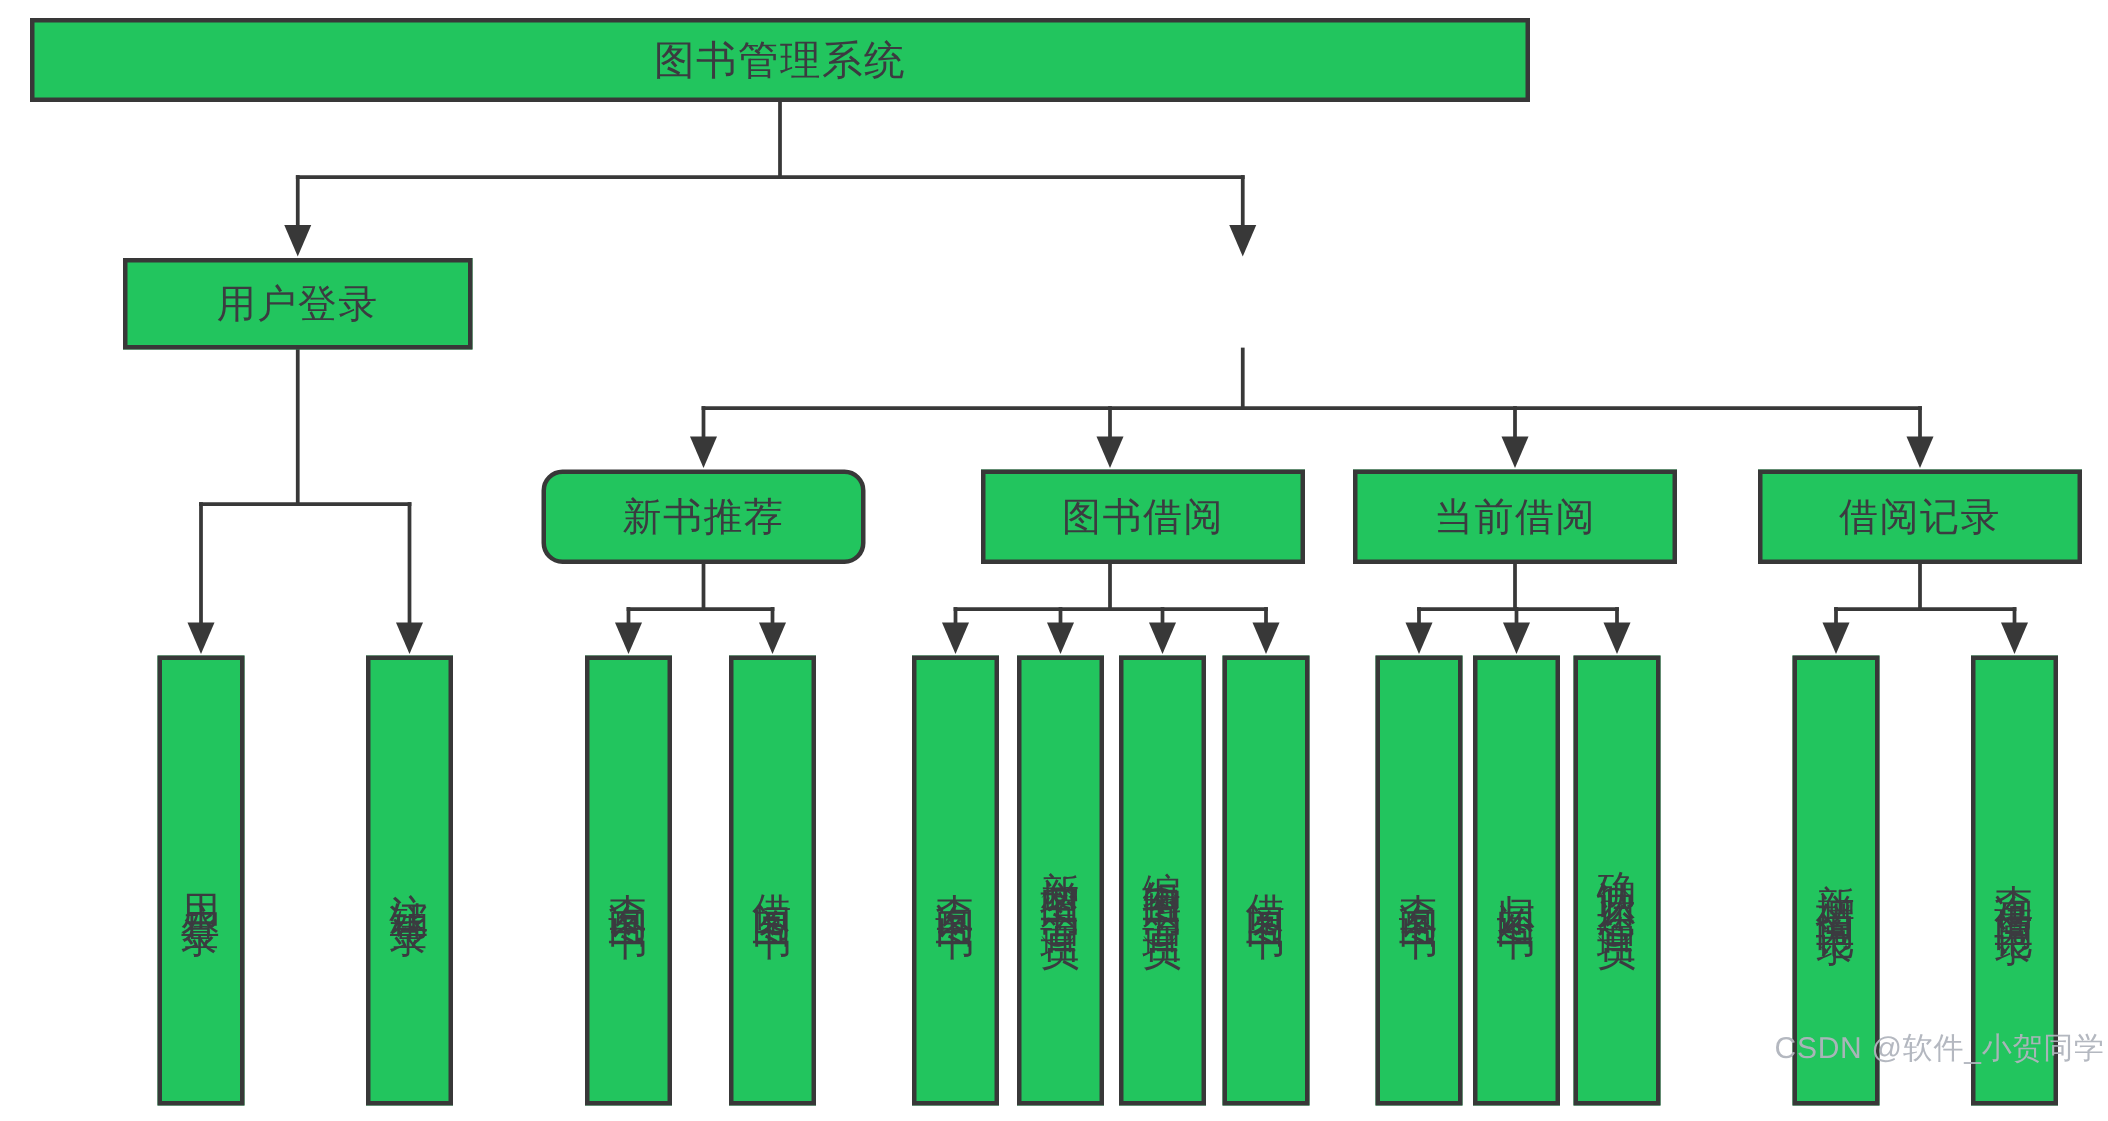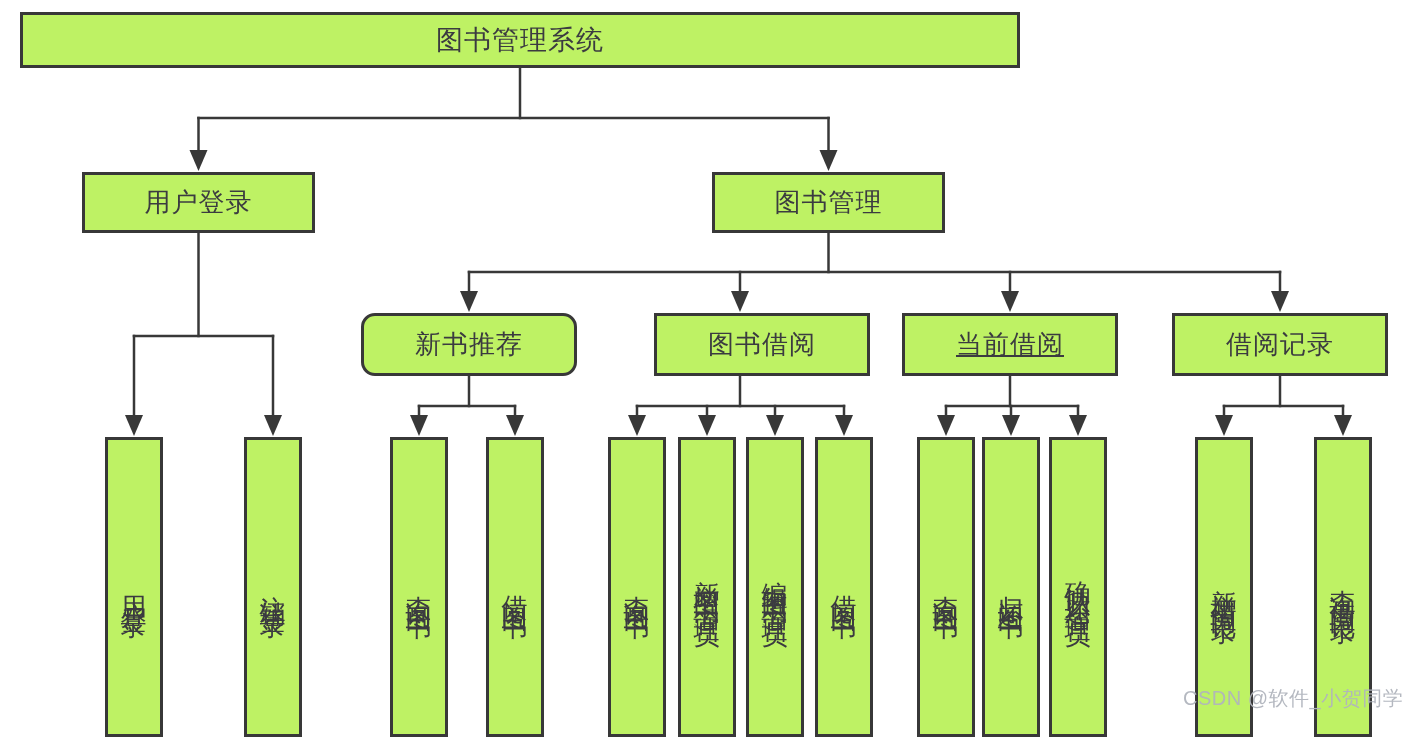--- a/index.html
+++ b/index.html
@@ -19,21 +19,21 @@
     position: absolute;
     left: 0; top: 0;
     width: 1405px;
     height: 747px;
     z-index: 1;
   }
   .box {
     position: absolute;
     box-sizing: border-box;
     border: 3px solid #383838;
-    background: #bef264;
+    background: #22c55e;
     display: flex;
     align-items: center;
     justify-content: center;
     color: #3b3b40;
     z-index: 2;
   }
   .box-root {
     left: 20px; top: 12px;
     width: 1000px; height: 56px;
     font-size: 27px;
@@ -148,31 +148,28 @@
     </g>
   </svg>
 
   <div class="box box-root">
     <span>图书管理系统</span>
   </div>
 
   <div class="box box-l1" style="left:82px;">
     <span>用户登录</span>
   </div>
-  <div class="box box-l1" style="left:712px;">
-    <span>图书管理</span>
-  </div>
 
   <div class="box box-l2" style="left:361px;border-radius:14px;">
     <span>新书推荐</span>
   </div>
   <div class="box box-l2" style="left:632px;margin-left:22px;">
     <span>图书借阅</span>
   </div>
-  <div class="box box-l2" style="left:902px;text-decoration:underline;">
+  <div class="box box-l2" style="left:902px;">
     <span>当前借阅</span>
   </div>
   <div class="box box-l2" style="left:1172px;">
     <span>借阅记录</span>
   </div>
 
   <div class="box box-leaf" style="left:105px;">
     <span class="vtext">用户登录</span>
   </div>
   <div class="box box-leaf" style="left:244px;">

